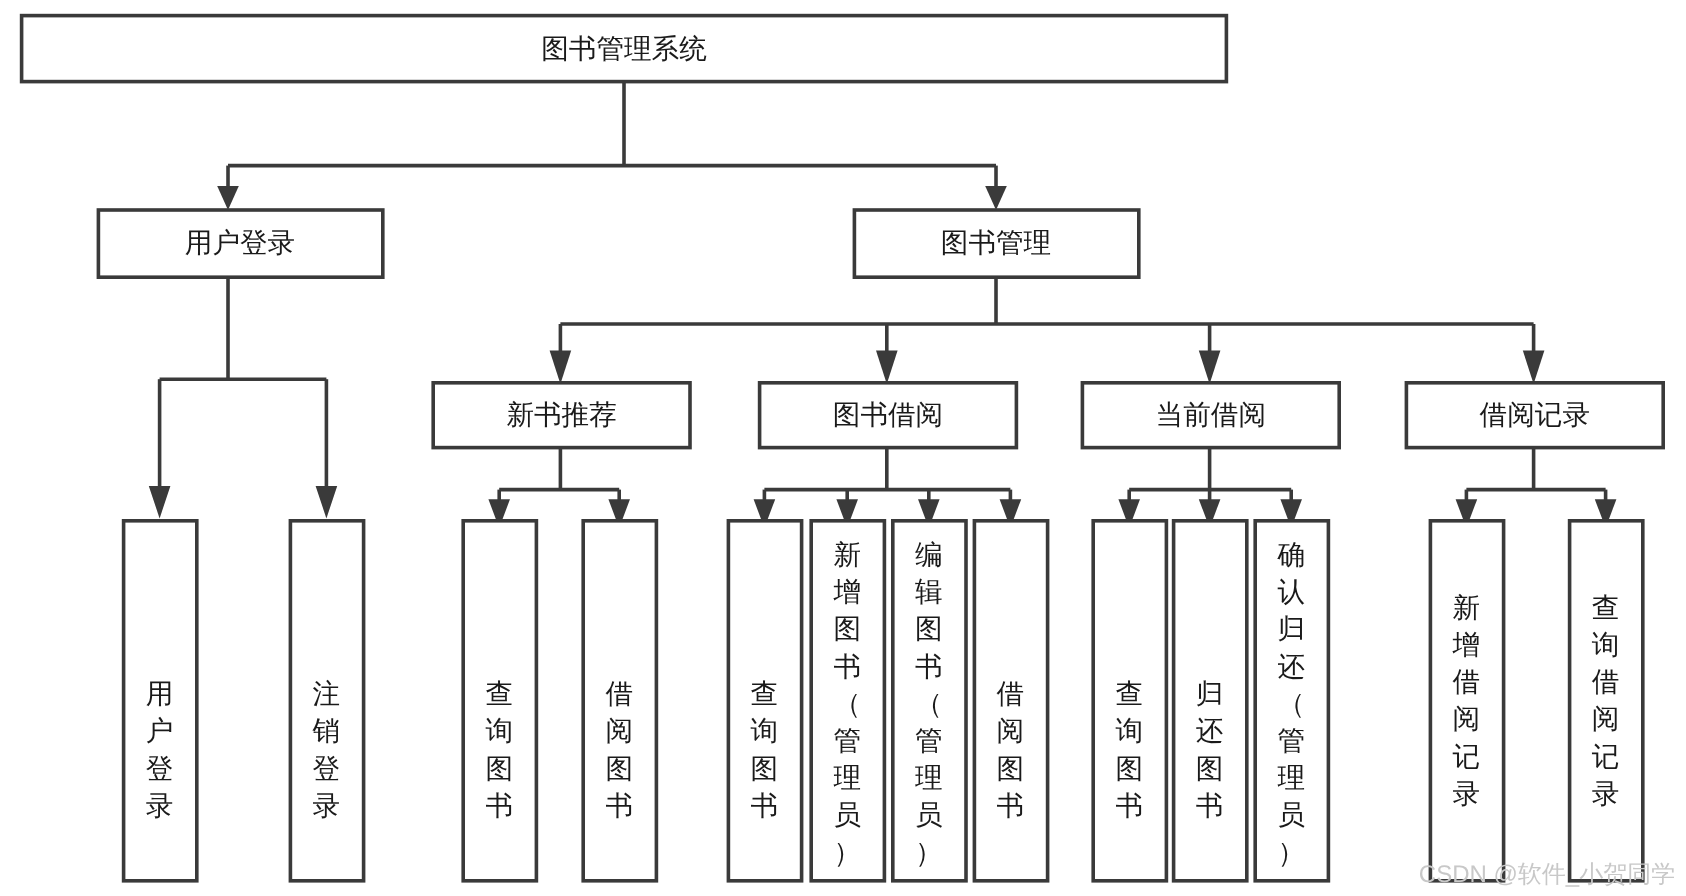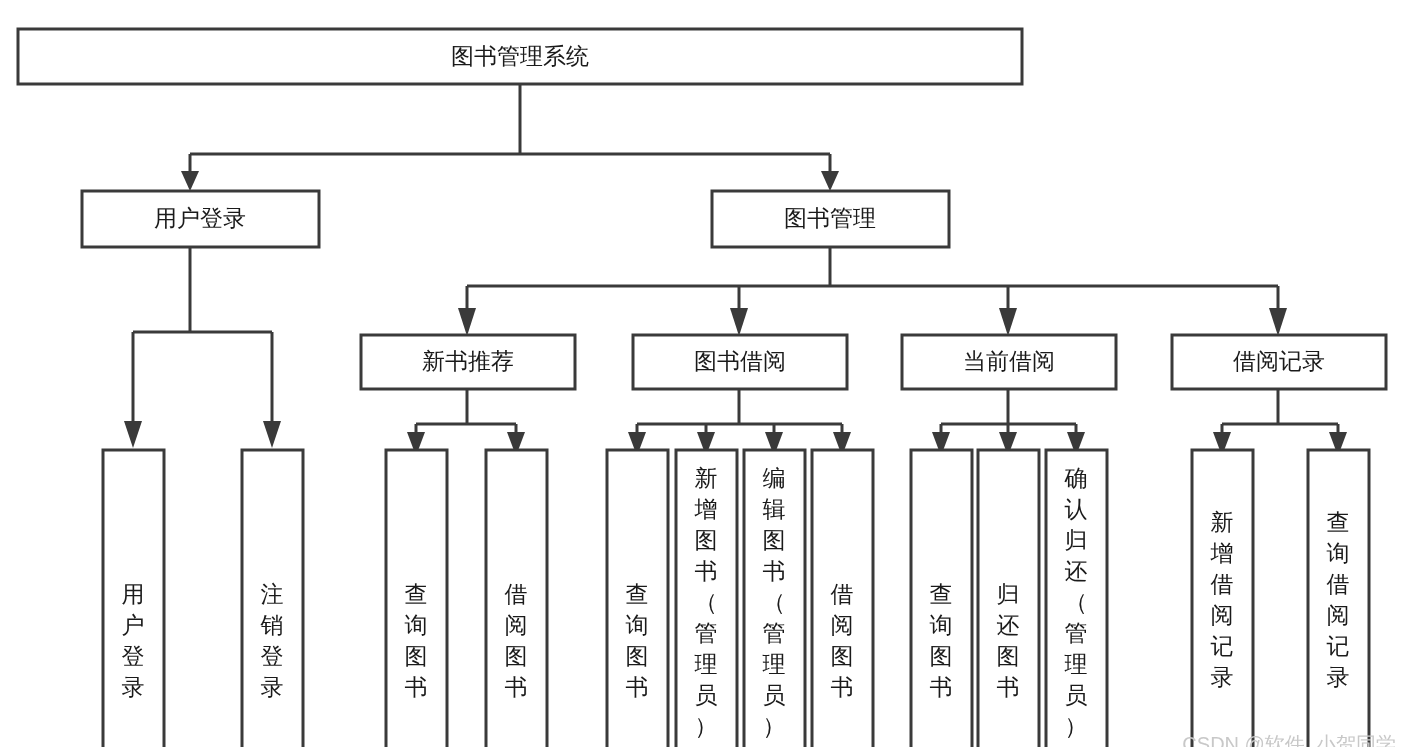--- a/index.html
+++ b/index.html
@@ -11,21 +11,21 @@
   body {
     width: 1405px;
     height: 747px;
     font-family: "Liberation Sans", "DejaVu Sans", sans-serif;
     overflow: hidden;
     position: relative;
   }
   #diagram-root {
     position: absolute;
     left: 0;
-    top: 16px;
+    top: 0;
     width: 1405px;
     height: 554px;
   }
   svg.diagram {
     display: block;
     width: 1405px;
     height: 747px;
   }
   .node-box {
     fill: #ffffff;

